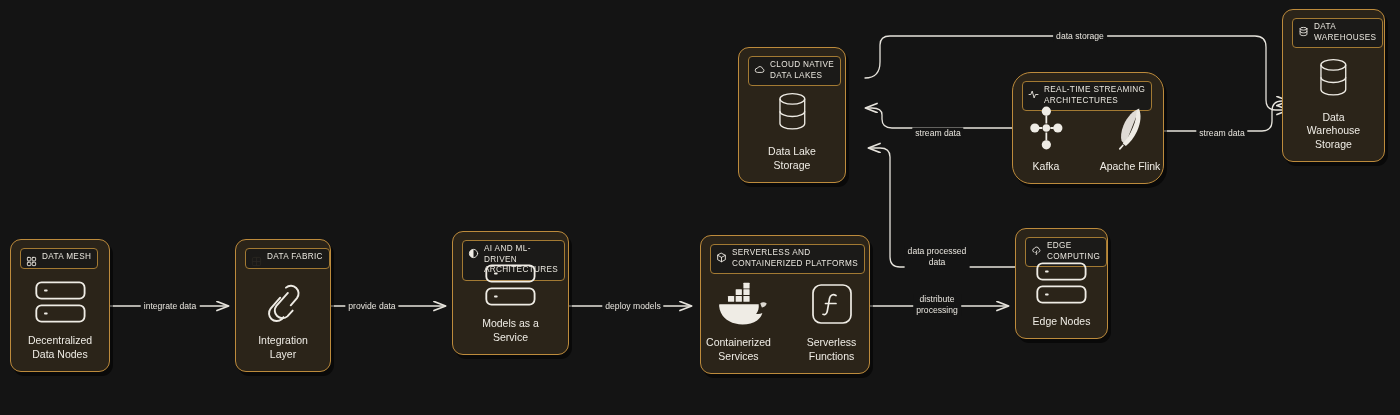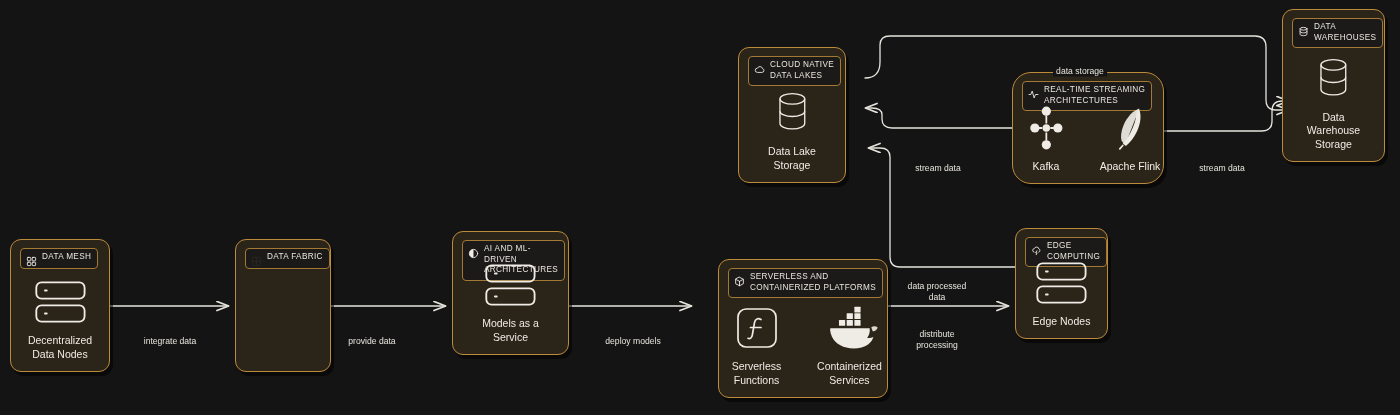--- a/index.html
+++ b/index.html
@@ -64,21 +64,20 @@
   .edge-label{
     position:absolute;
     color:#e8e5de;
     font-size:8.6px;
     line-height:11px;
     text-align:center;
     white-space:pre-line;
     transform:translate(-50%,-50%);
     background:#141414;
     padding:0 3px;
-    margin-top:35px;
   }
 </style>
 </head>
 <body>
 
 <div id="stage">
 
   <svg class="wires" viewBox="0 0 1400 415">
     <defs>
       <marker id="ah" markerWidth="11" markerHeight="11" refX="9" refY="4" orient="auto">
@@ -129,20 +128,35 @@
       <div class="node" style="left: 235px; top: 239px; width: 96px; height: 133px;">
         <div class="node-header">
           <span class="hico"><svg viewBox="0 0 16 16">
               <g stroke="#2a2722" fill="none" stroke-width="1.2">
                 <rect x="2" y="2" width="12" height="12" rx="2"></rect>
                 <path d="M2 8h12M8 2v12"></path>
               </g>
             </svg></span>
           <span class="htxt">DATA FABRIC</span>
         </div>
+        <div class="node-body">
+          <div class="item">
+            <div class="glyph">
+              <svg height="46" viewBox="0 0 44 48">
+                <g stroke="#efece5" fill="none" stroke-width="2" stroke-linecap="round">
+                  <path d="M25 9a8 8 0 0 1 11.5 11l-6.5 7.5"></path>
+                  <path d="M27 14.5 15 28a8 8 0 0 0 11.5 11L32 33"></path>
+                  <path d="M19 19.5 9 31a8 8 0 0 0 11.5 11l2-2.2"></path>
+                </g>
+              </svg>
+            </div>
+            <div class="cap">Integration
+Layer</div>
+          </div>
+        </div>
       </div>
       <div class="node" style="left: 452px; top: 231px; width: 117px; height: 124px;">
         <div class="node-header">
           <span class="hico"><svg viewBox="0 0 16 16">
               <g stroke="#efece5" fill="none" stroke-width="1.3" stroke-linecap="round" stroke-linejoin="round">
                 <circle cx="8" cy="8" r="6"></circle>
                 <path d="M8 2.2 A5.8 5.8 0 0 0 8 13.8 Z" fill="#efece5" stroke="none"></path>
               </g>
             </svg></span>
           <span class="htxt">AI AND ML-
@@ -158,63 +172,63 @@
                   <rect x="2" y="23" width="42" height="14" rx="4.5"></rect>
                   <path d="M9.5 10h1.6M9.5 30h1.6"></path>
                 </g>
               </svg>
             </div>
             <div class="cap">Models as a
 Service</div>
           </div>
         </div>
       </div>
-      <div class="node" style="left: 718px; top: 235px; width: 170px; height: 139px; margin-top: 24px;">
+      <div class="node" style="left: 700px; top: 235px; width: 170px; height: 139px;">
         <div class="node-header">
           <span class="hico"><svg viewBox="0 0 16 16">
               <g stroke="#efece5" fill="none" stroke-width="1.3" stroke-linecap="round" stroke-linejoin="round">
                 <path d="M8 1.8 13.6 4.8 13.6 11.2 8 14.2 2.4 11.2 2.4 4.8 Z"></path>
                 <path d="M2.6 4.9 8 7.8 13.4 4.9"></path>
                 <path d="M8 7.8 8 14.1"></path>
               </g>
             </svg></span>
           <span class="htxt">SERVERLESS AND
 CONTAINERIZED PLATFORMS</span>
         </div>
         <div class="node-body">
-          <div class="item">
-            <div class="glyph">
-              <svg height="46" viewBox="0 0 46 46">
-                <g stroke="#efece5" fill="none" stroke-width="1.7" stroke-linecap="round">
-                  <rect x="4" y="4" width="38" height="38" rx="8"></rect>
-                  <path d="M27 14.5c-2.8-1.6-5.8-.8-6.4 2.6l-2.3 13c-.5 3-2.3 3.9-4.3 3.2"></path>
-                  <path d="M16.5 22.5h10.5"></path>
-                </g>
-              </svg>
-            </div>
-            <div class="cap">Serverless
-Functions</div>
-          </div>
           <div class="item">
             <div class="glyph">
               <svg height="46" viewBox="0 0 52 40">
                 <g fill="#efece5">
                   <rect x="16.5" y="13" width="5.4" height="5" rx=".5"></rect>
                   <rect x="23.2" y="13" width="5.4" height="5" rx=".5"></rect>
                   <rect x="29.9" y="13" width="5.4" height="5" rx=".5"></rect>
                   <rect x="23.2" y="7.2" width="5.4" height="5" rx=".5"></rect>
                   <rect x="29.9" y="7.2" width="5.4" height="5" rx=".5"></rect>
                   <rect x="29.9" y="1.5" width="5.4" height="5" rx=".5"></rect>
                   <path d="M5 20.2h38.2c.4 3.1-.3 6-2.2 8.4 1.9.3 3.7.1 5.4-.7-.6 2.5-2.2 4.7-4.6 6.4-3.3 2.3-7.6 3.5-12.6 3.5-8.7 0-15.6-3.6-18.8-10.1-.9-1.9-1.4-3.9-1.6-6a10 10 0 0 1 .2-1.5Z"></path>
                   <path d="M44.6 19.3c1.8-1.2 4.1-1 5.6.2-.6 2-2.2 3.3-4.2 3.5-.6-1.1-1-2.4-1.4-3.7Z" opacity=".9"></path>
                 </g>
               </svg>
             </div>
             <div class="cap">Containerized
 Services</div>
+          </div>
+          <div class="item">
+            <div class="glyph">
+              <svg height="46" viewBox="0 0 46 46">
+                <g stroke="#efece5" fill="none" stroke-width="1.7" stroke-linecap="round">
+                  <rect x="4" y="4" width="38" height="38" rx="8"></rect>
+                  <path d="M27 14.5c-2.8-1.6-5.8-.8-6.4 2.6l-2.3 13c-.5 3-2.3 3.9-4.3 3.2"></path>
+                  <path d="M16.5 22.5h10.5"></path>
+                </g>
+              </svg>
+            </div>
+            <div class="cap">Serverless
+Functions</div>
           </div>
         </div>
       </div>
       <div class="node" style="left: 1015px; top: 228px; width: 93px; height: 111px;">
         <div class="node-header">
           <span class="hico"><svg viewBox="0 0 16 16">
               <g stroke="#efece5" fill="none" stroke-width="1.3" stroke-linecap="round" stroke-linejoin="round">
                 <path d="M4.4 10.4a2.6 2.6 0 0 1 .3-5.1 3.6 3.6 0 0 1 6.9.6 2.4 2.4 0 0 1-.3 4.5"></path>
                 <path d="M8.6 8.4 6.7 11.4h2.2l-1.3 2.6"></path>
               </g>

